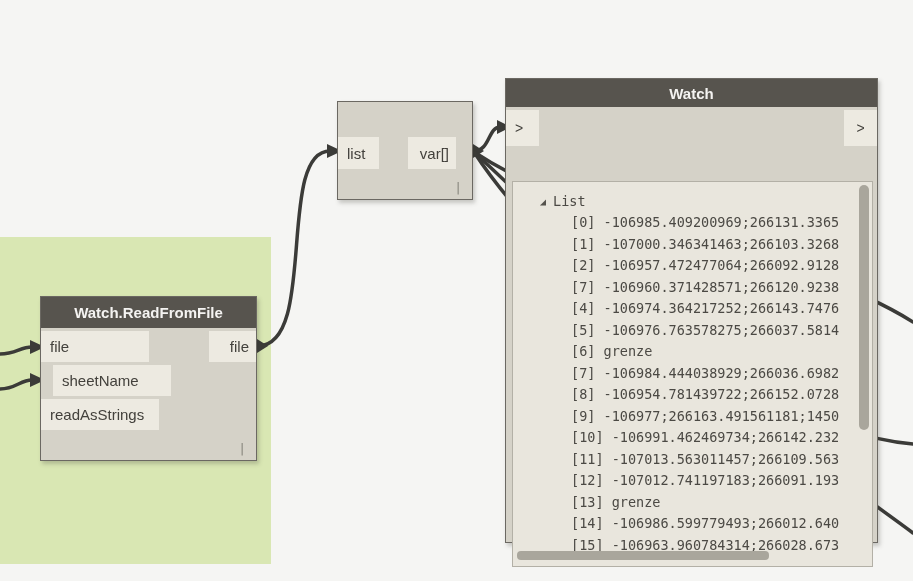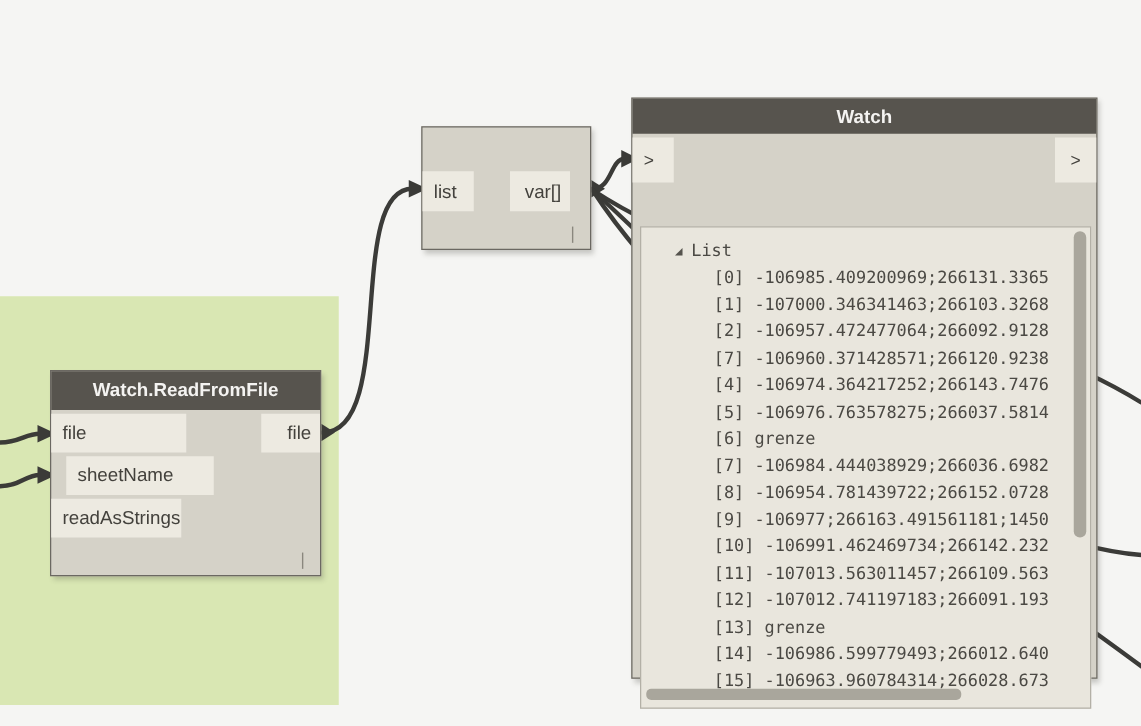--- a/index.html
+++ b/index.html
@@ -94,21 +94,21 @@
   <div class="node" style="left:40px;top:296px;width:217px;height:165px;">
     <div class="node-header" style="height:31px;">
       <span>Watch.ReadFromFile</span>
     </div>
     <div class="port in" style="left:0;top:34px;width:108px;height:31px;">
       <span>file</span>
     </div>
     <div class="port in" style="left:12px;top:68px;width:118px;height:31px;">
       <span>sheetName</span>
     </div>
-    <div class="port in" style="left:0;top:102px;width:104px;height:31px;text-align:center;">
+    <div class="port in" style="left:0;top:102px;width:118px;height:31px;text-align:center;">
       <span>readAsStrings</span>
     </div>
     <div class="port out" style="right:0;top:34px;width:47px;height:31px;">
       <span>file</span>
     </div>
     <div class="lacing">|</div>
   </div>
 
   <div class="node" style="left:337px;top:101px;width:136px;height:99px;">
     <div class="port in" style="left:0;top:35px;width:41px;height:32px;">

